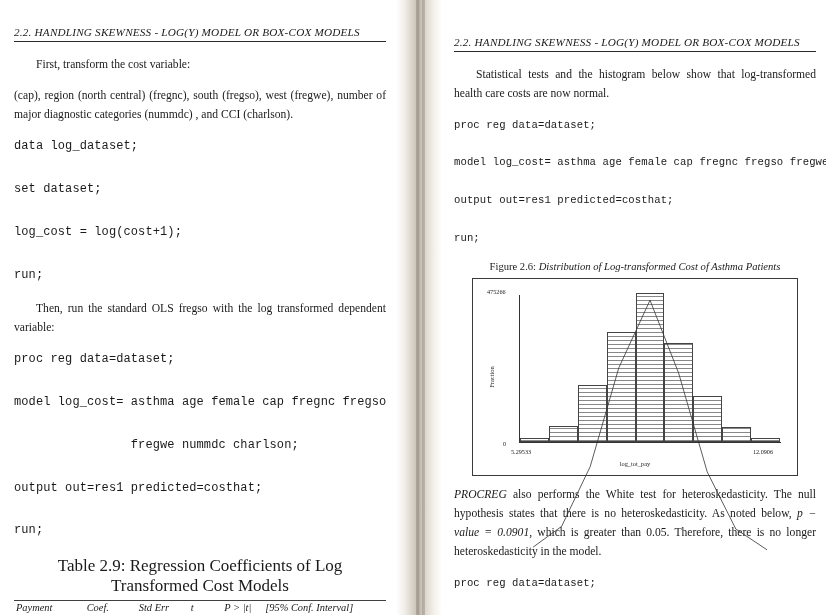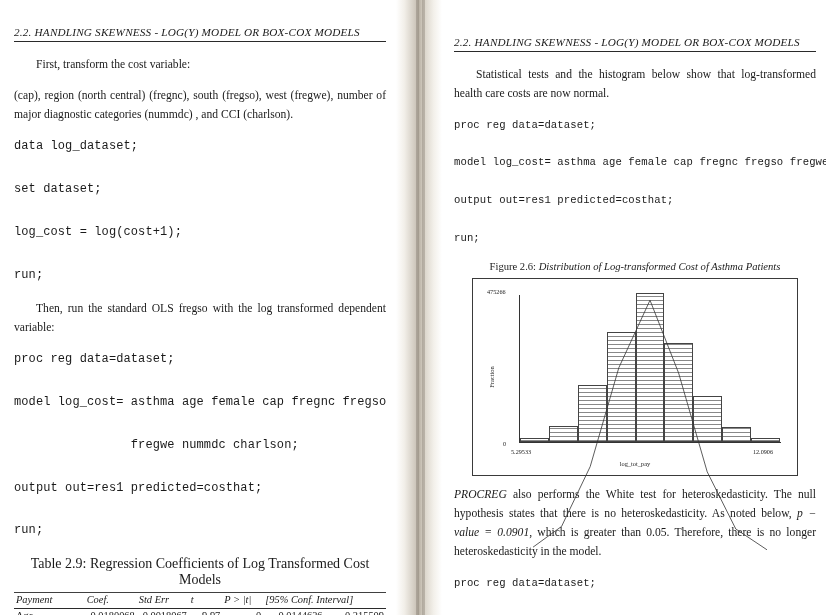--- a/index.html
+++ b/index.html
@@ -86,21 +86,21 @@
     font-size: 12px;
     line-height: 1.78;
     margin: 10px 0 14px 0;
     white-space: pre;
     letter-spacing: 0.1px;
   }
   .page-right pre.code { font-size: 10.6px; }
 
   .table-caption {
     text-align: center;
-    font-size: 14px;
+    font-size: 17px;
     margin: 6px 0 4px 0;
   }
   table.reg {
     width: 100%;
     border-collapse: collapse;
     font-size: 10.4px;
   }
   table.reg th, table.reg td {
     padding: 1.2px 2px;
     white-space: nowrap;

